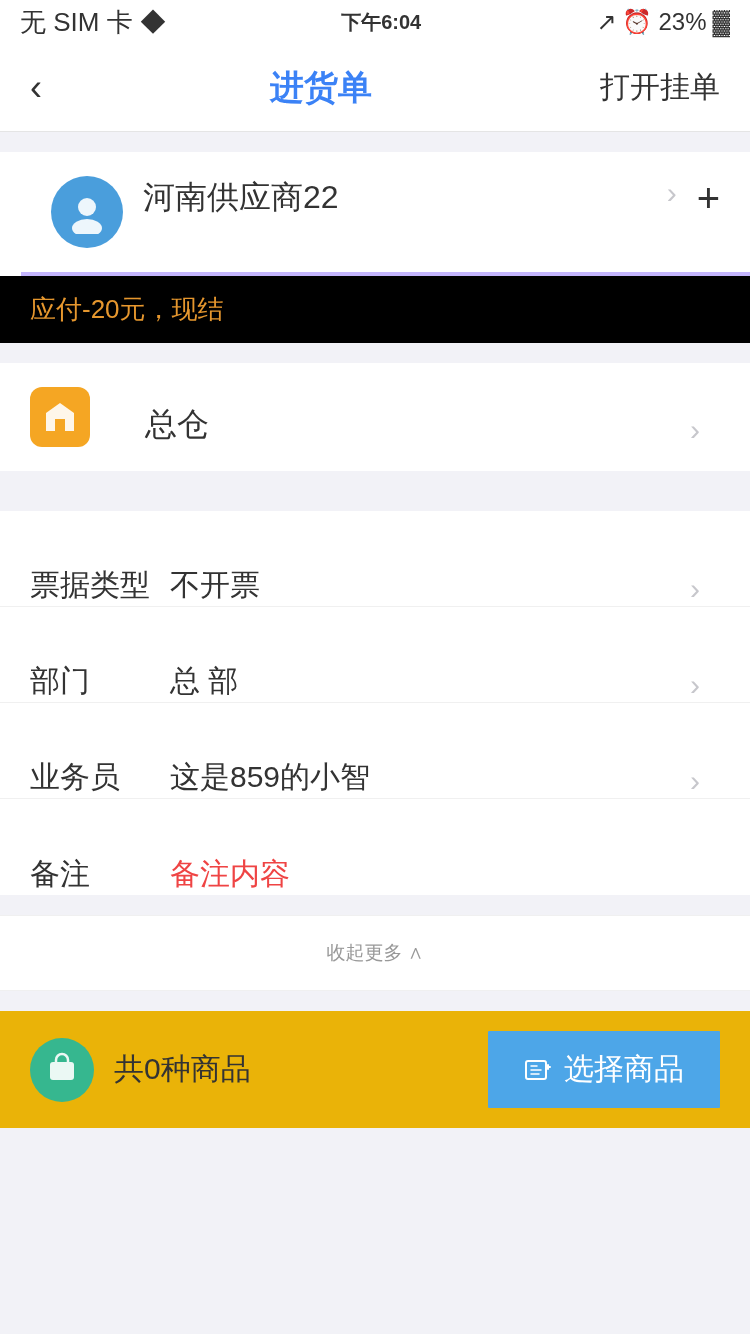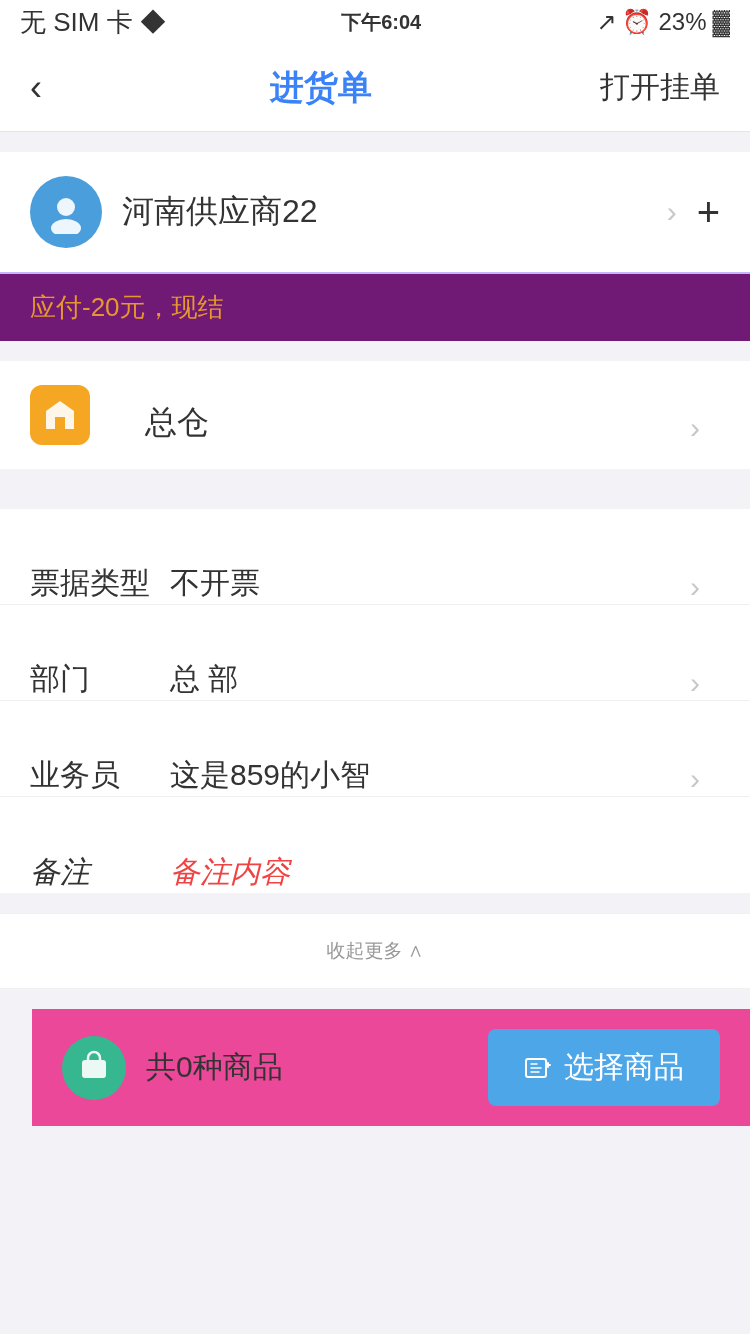--- a/index.html
+++ b/index.html
@@ -65,24 +65,24 @@
 
     
     .card {
       background: #fff;
       margin: 0;
     }
 
     
     .supplier-row {
       display: flex;
-      align-items: center;
       padding: 24px 30px;
       background: #fff;
-      border-bottom: 2px solid #c4b5fd;
+      border-bottom: 4px solid #c4b5fd;
+      margin-left: 21px;
     }
     .supplier-avatar {
       width: 72px;
       height: 72px;
       border-radius: 50%;
       background: #4a9edc;
       display: flex;
       align-items: center;
       justify-content: center;
       margin-right: 20px;
@@ -102,21 +102,21 @@
     }
     .add-btn {
       font-size: 40px;
       color: #333;
       cursor: pointer;
       font-weight: 300;
     }
 
     
     .notice-row {
-      background: #701a75;
+      background: #000000;
       padding: 16px 30px;
       font-size: 26px;
       color: #e6972e;
     }
 
     
     .warehouse-row {
       display: flex;
       align-items: flex-end;
       padding: 24px 30px;
@@ -145,21 +145,21 @@
       background: #fff;
       margin-top: 20px;
     }
     .form-row {
       display: flex;
       align-items: flex-end;
       padding: 0 30px;
       height: 96px;
       border-bottom: 1px solid #f0f0f0;
     }
-    .form-row:last-child { border-bottom: none; font-style: italic; }
+    .form-row:last-child { border-bottom: none; }
     .form-label {
       font-size: 30px;
       color: #333;
       width: 140px;
       flex-shrink: 0;
     }
     .form-value {
       flex: 1;
       font-size: 30px;
       color: #333;
@@ -183,23 +183,22 @@
     .collapse-text {
       font-size: 19px;
       color: #999;
     }
 
     
     .bottom-bar {
       display: flex;
       align-items: center;
       padding: 20px 30px;
-      background: #ec4899;
+      background: #eab308;
       margin-top: 20px;
-      margin-left: 32px;
     }
     .product-icon {
       width: 64px;
       height: 64px;
       border-radius: 50%;
       background: #36b78f;
       display: flex;
       align-items: center;
       justify-content: center;
       margin-right: 20px;
@@ -207,21 +206,21 @@
     .product-icon svg { width: 36px; height: 36px; }
     .product-count {
       flex: 1;
       font-size: 30px;
       color: #333;
     }
     .select-btn {
       background: #4da6e8;
       color: #fff;
       border: none;
-      border-radius: 8px;
+      border-radius: 1px;
       padding: 18px 36px;
       font-size: 30px;
       display: flex;
       align-items: center;
       gap: 10px;
       cursor: pointer;
     }
 
     
     .page-bottom {

